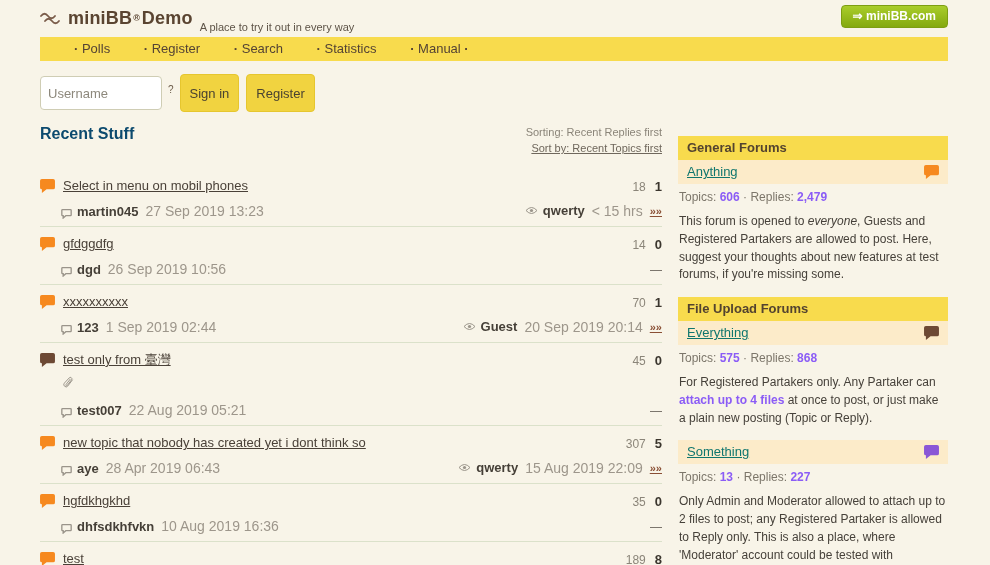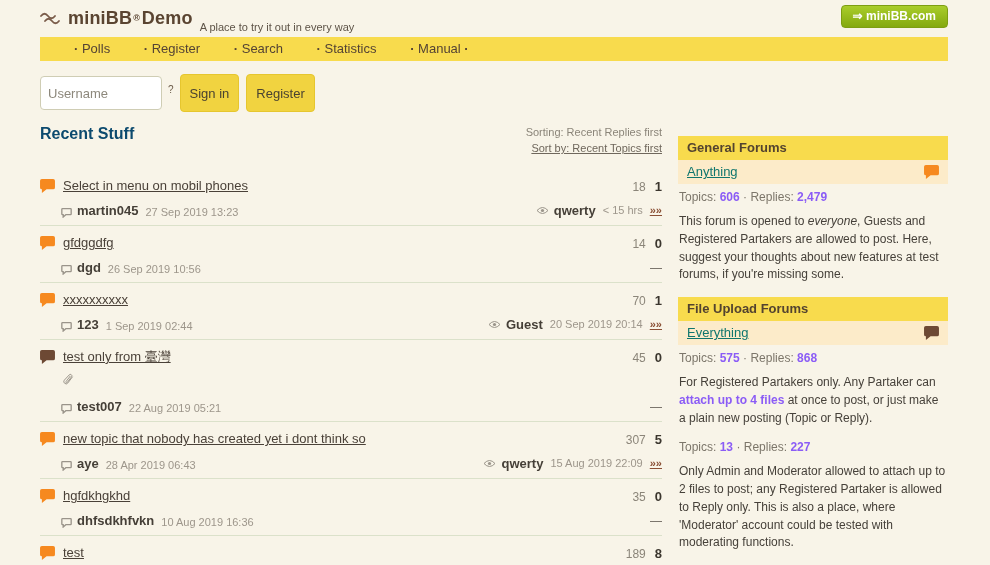--- a/index.html
+++ b/index.html
@@ -51,21 +51,21 @@
   .l1 { display:flex; align-items:center; }
   .bub { flex:0 0 auto; margin-right:8px; }
   .ttl { font-size:13px; font-weight:400; color:#4a4138; text-decoration:underline; cursor:pointer; }
   .nums { margin-left:auto; white-space:nowrap; }
   .views { font-size:12px; color:#8b8579; margin-right:9px; }
   .reps { font-size:13px; font-weight:700; color:#3b362e; }
   .attach { margin:7px 0 0 23px; }
   .l2 { display:flex; align-items:flex-end; margin-top:8px; padding-left:21px; }
   .sbub, .eye { margin-right:5px; flex:0 0 auto; }
   .uname { font-size:13px; font-weight:700; color:#453f37; margin-right:7px; }
-  .date { font-size:11px; color:#9d968b; }
+  .date { font-size:14px; color:#9d968b; }
   .last { margin-left:auto; display:flex; align-items:center; }
   .jump { font-size:11px; font-weight:700; color:#8a4f35; text-decoration:underline; cursor:pointer; margin-left:7px; }
   .dash { color:#6b655c; font-size:12px; }
 
   
   .sec-h { background:#f8db4d; padding:4px 9px 5px; font-size:13px; font-weight:700; color:#53432f; }
   .forum-row { background:#fcebc9; padding:4px 9px 5px; display:flex; align-items:center; cursor:pointer; }
   .fname { font-size:13px; color:#0f766e; text-decoration:underline; cursor:pointer; }
   .fbub { margin-left:auto; }
   .fstats { font-size:12px; color:#7c766a; margin:6px 0 0 1px; }
@@ -305,18 +305,24 @@
       <div class="sec-h">File Upload Forums</div>
       <div class="forum-row">
         <a class="fname">Everything</a>
         <svg class="fbub" width="15" height="14" viewBox="0 0 16 15">
             <path d="M2 0 h12 a2 2 0 0 1 2 2 v7 a2 2 0 0 1 -2 2 H7 l-5 4 v-4 a2 2 0 0 1 -2 -2 V2 a2 2 0 0 1 2 -2 z" fill="#6d4934"></path>
           </svg>
       </div>
       <div class="fstats"><span>Topics: </span><span class="rb">575</span><span> · Replies: </span><span class="rb">868</span></div>
       <p class="fdesc"><span>For Registered Partakers only. Any Partaker can </span><span class="rb">attach up to 4 files</span><span> at once to post, or just make a plain new posting (Topic or Reply).</span></p>
 
+      <div class="forum-row">
+        <a class="fname">Something</a>
+        <svg class="fbub" width="15" height="14" viewBox="0 0 16 15">
+            <path d="M2 0 h12 a2 2 0 0 1 2 2 v7 a2 2 0 0 1 -2 2 H7 l-5 4 v-4 a2 2 0 0 1 -2 -2 V2 a2 2 0 0 1 2 -2 z" fill="#8a56d6"></path>
+          </svg>
+      </div>
       <div class="fstats"><span>Topics: </span><span class="rb">13</span><span> · Replies: </span><span class="rb">227</span></div>
       <p class="fdesc"><span>Only Admin and Moderator allowed to attach up to 2 files to post; any Registered Partaker is allowed to Reply only. This is also a place, where 'Moderator' account could be tested with moderating functions.</span></p>
 
     </div>
   </div>
 </div>
 
 </body></html>

